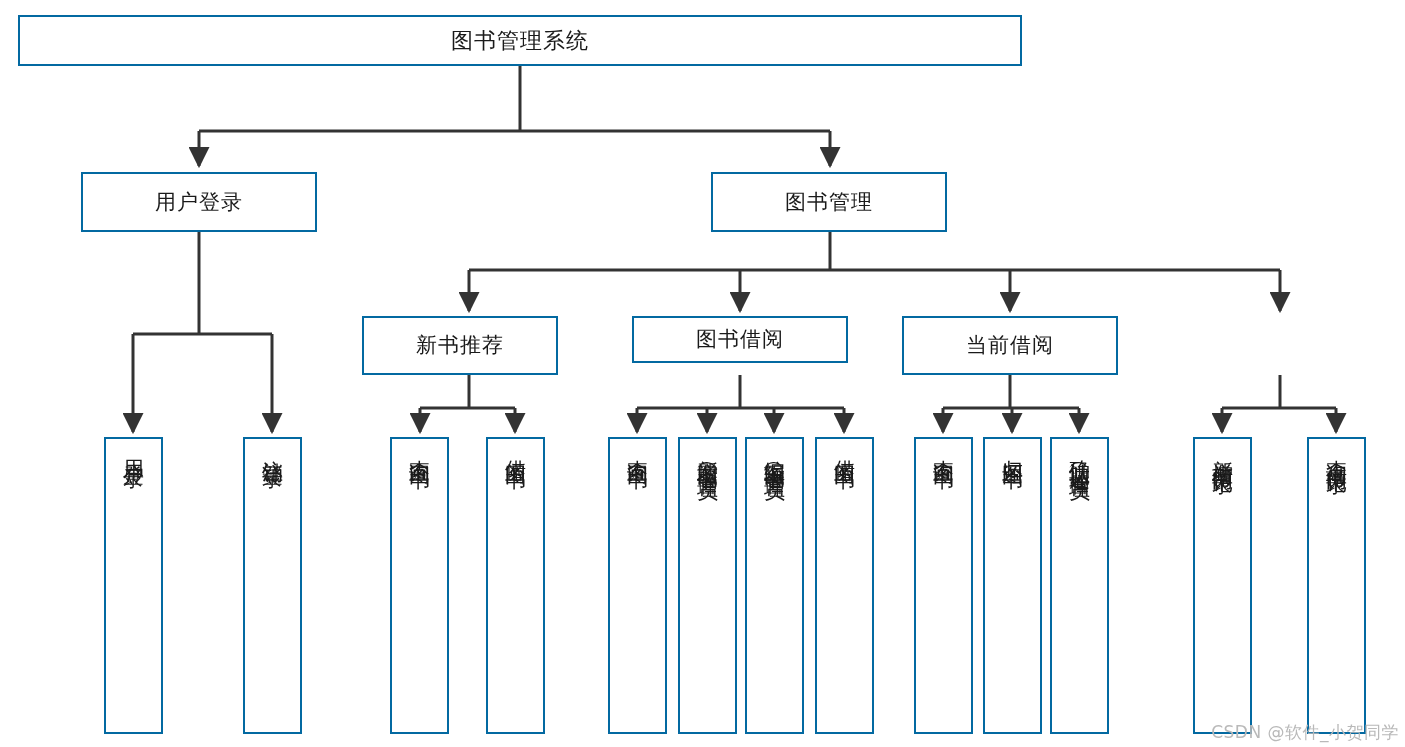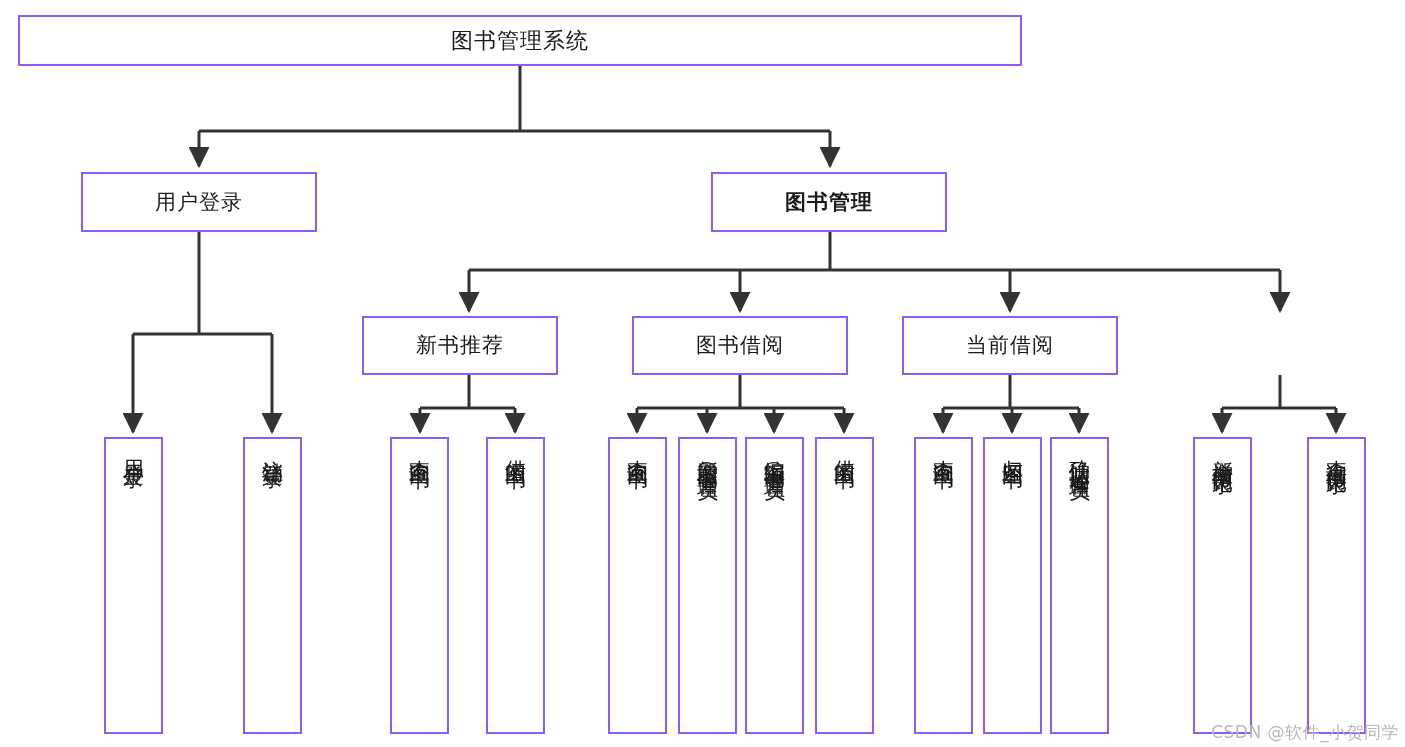--- a/index.html
+++ b/index.html
@@ -17,21 +17,21 @@
   }
   #edges{
     position:absolute;
     left:0; top:0;
     width:1405px; height:747px;
     pointer-events:none;
   }
   .node{
     position:absolute;
     box-sizing:border-box;
-    border:2px solid #8b5cf6;
+    border:2px solid #0369a1;
     background:#ffffff;
     display:flex;
     align-items:center;
     justify-content:center;
     text-align:center;
     color:#1a1a1a;
     z-index:2;
   }
   .node .lbl{
     display:block;
@@ -125,28 +125,28 @@
     </g>
   </svg>
 
   <div class="node h-node root" style="left:18px; top:15px; width:1004px; height:51px;">
     <span class="lbl">图书管理系统</span>
   </div>
 
   <div class="node h-node" style="left:81px; top:172px; width:236px; height:60px;">
     <span class="lbl">用户登录</span>
   </div>
-  <div class="node h-node" style="left:711px; top:172px; width:236px; height:60px;font-weight:bold;">
+  <div class="node h-node" style="left:711px; top:172px; width:236px; height:60px;">
     <span class="lbl">图书管理</span>
   </div>
 
   <div class="node h-node" style="left:362px; top:316px; width:196px; height:59px;">
     <span class="lbl">新书推荐</span>
   </div>
-  <div class="node h-node" style="left:632px; top:316px; width:216px; height:59px;">
+  <div class="node h-node" style="left:632px; top:316px; width:216px; height:47px;">
     <span class="lbl">图书借阅</span>
   </div>
   <div class="node h-node" style="left:902px; top:316px; width:216px; height:59px;">
     <span class="lbl">当前借阅</span>
   </div>
 
   <div class="node v-node" style="left:104px; top:437px; width:59px; height:297px;">
     <span class="lbl">用户登录</span>
   </div>
   <div class="node v-node" style="left:243px; top:437px; width:59px; height:297px;">

